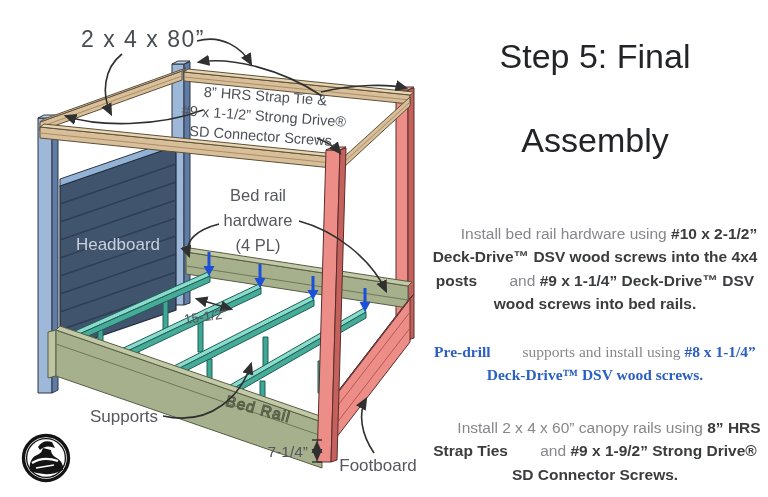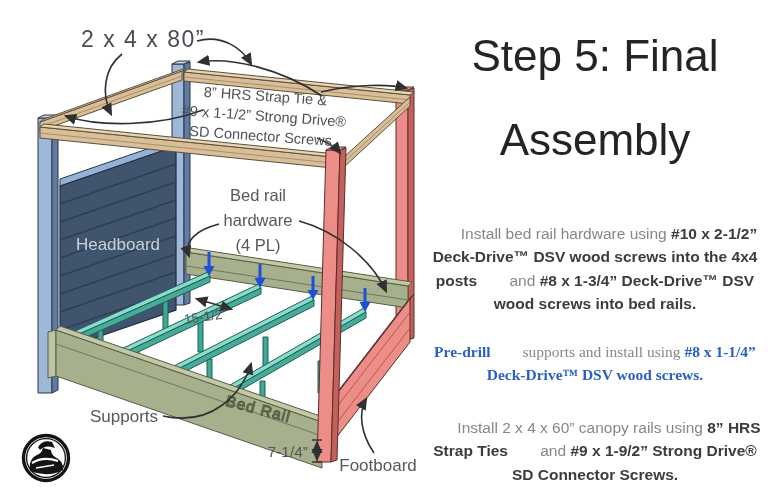--- a/index.html
+++ b/index.html
@@ -2,21 +2,21 @@
 <html><head>
 <meta charset="utf-8">
 <style>
   html,body{margin:0;padding:0;}
   body{width:768px;height:497px;position:relative;background:#ffffff;overflow:hidden;
        font-family:"Liberation Sans",sans-serif;}
   .stage{position:absolute;inset:0;width:768px;height:497px;}
   .illustration{position:absolute;left:0;top:0;width:440px;height:497px;}
   .rightcol{position:absolute;left:426px;top:0;width:338px;height:497px;}
   .title{position:absolute;left:0;top:14px;width:338px;text-align:center;
-         font-size:44px;line-height:84px;font-weight:300;color:#232427;letter-spacing:0px;}
+         font-size:34px;line-height:84px;font-weight:300;color:#232427;letter-spacing:0px;}
   .para{position:absolute;left:0;width:338px;text-align:center;font-size:15.5px;line-height:23.5px;}
   .p1{top:206px;} .p2{top:324px;font-family:Liberation Serif, serif;} .p3{top:400px;}
   .seg-g{color:#85878a;font-weight:400;margin-left:28px;}
   .seg-b{color:#3b3c3e;font-weight:700;}
   .seg-bl{color:#2b5fc4;font-weight:700;}
   svg text{font-family:"Liberation Sans",sans-serif;}
 </style>
 </head>
 <body>
 
@@ -200,18 +200,18 @@
         <path d="M38,447 q5,-8 14,-5 l3,6 q-9,-4 -15,2 z"></path>
         <path d="M30,471 q-2,-13 9,-17 q3,-2 4,-6 l8,2 q0,4 4,7 q9,4 8,13 q-15,8 -33,1 z"></path>
       </g>
       <path d="M32,463 q11,-7 26,-2" stroke="#ffffff" stroke-width="2.2" fill="none"></path>
       <path d="M36,468 l18,-3" stroke="#ffffff" stroke-width="1.4" fill="none"></path>
     </g>
   </svg>
 
   <div class="rightcol">
     <div class="title">Step 5: Final Assembly</div>
-    <p class="para p1"><span class="seg-g">Install bed rail hardware using </span><span class="seg-b">#10 x 2-1/2” Deck-Drive™ DSV wood screws into the 4x4 posts</span><span class="seg-g"> and </span><span class="seg-b">#8 x 1-3/4” Deck-Drive™ DSV wood screws into bed rails.</span></p>
+    <p class="para p1"><span class="seg-g">Install bed rail hardware using </span><span class="seg-b">#10 x 2-1/2” Deck-Drive™ DSV wood screws into the 4x4 posts</span><span class="seg-g"> and </span><span class="seg-b">#9 x 1-1/4” Deck-Drive™ DSV wood screws into bed rails.</span></p>
     <p class="para p2"><span class="seg-bl">Pre-drill</span><span class="seg-g"> supports and install using </span><span class="seg-bl">#8 x 1-1/4” Deck-Drive™ DSV wood screws.</span></p>
     <p class="para p3"><span class="seg-g">Install 2 x 4 x 60” canopy rails using </span><span class="seg-b">8” HRS Strap Ties</span><span class="seg-g"> and </span><span class="seg-b">#9 x 1-9/2” Strong Drive® SD Connector Screws.</span></p>
   </div>
 
 </div>
 
 </body></html>

